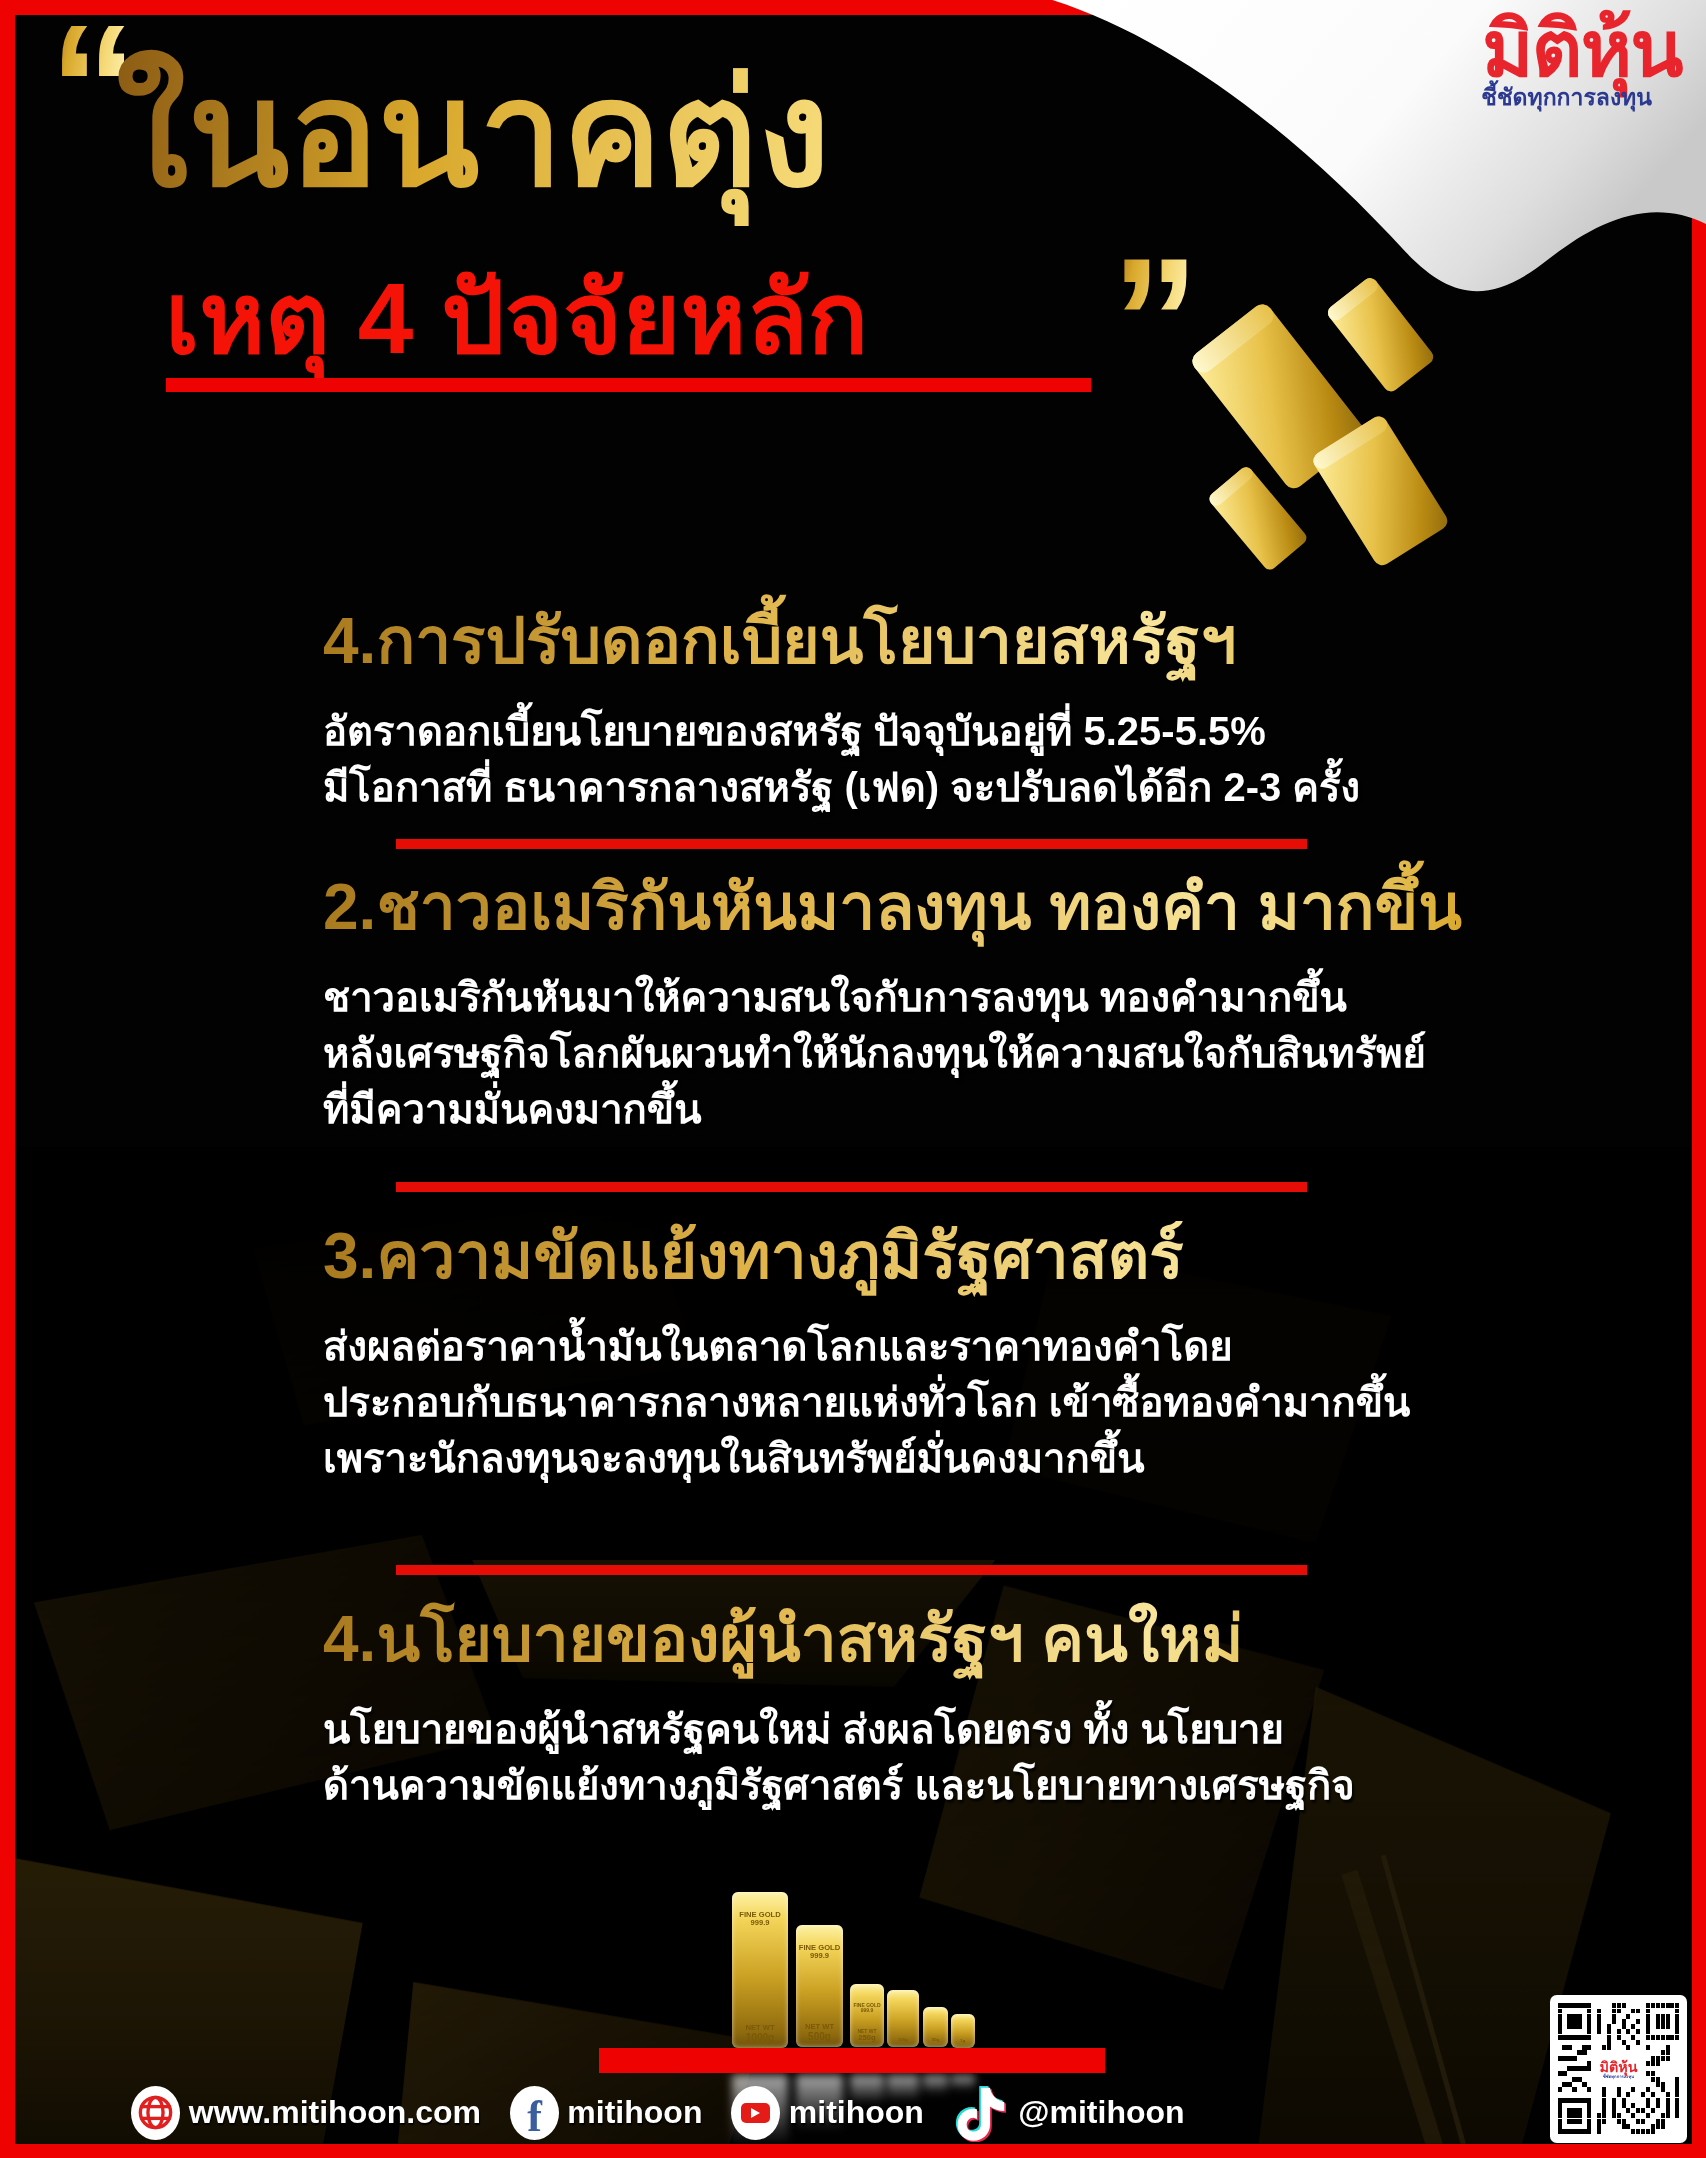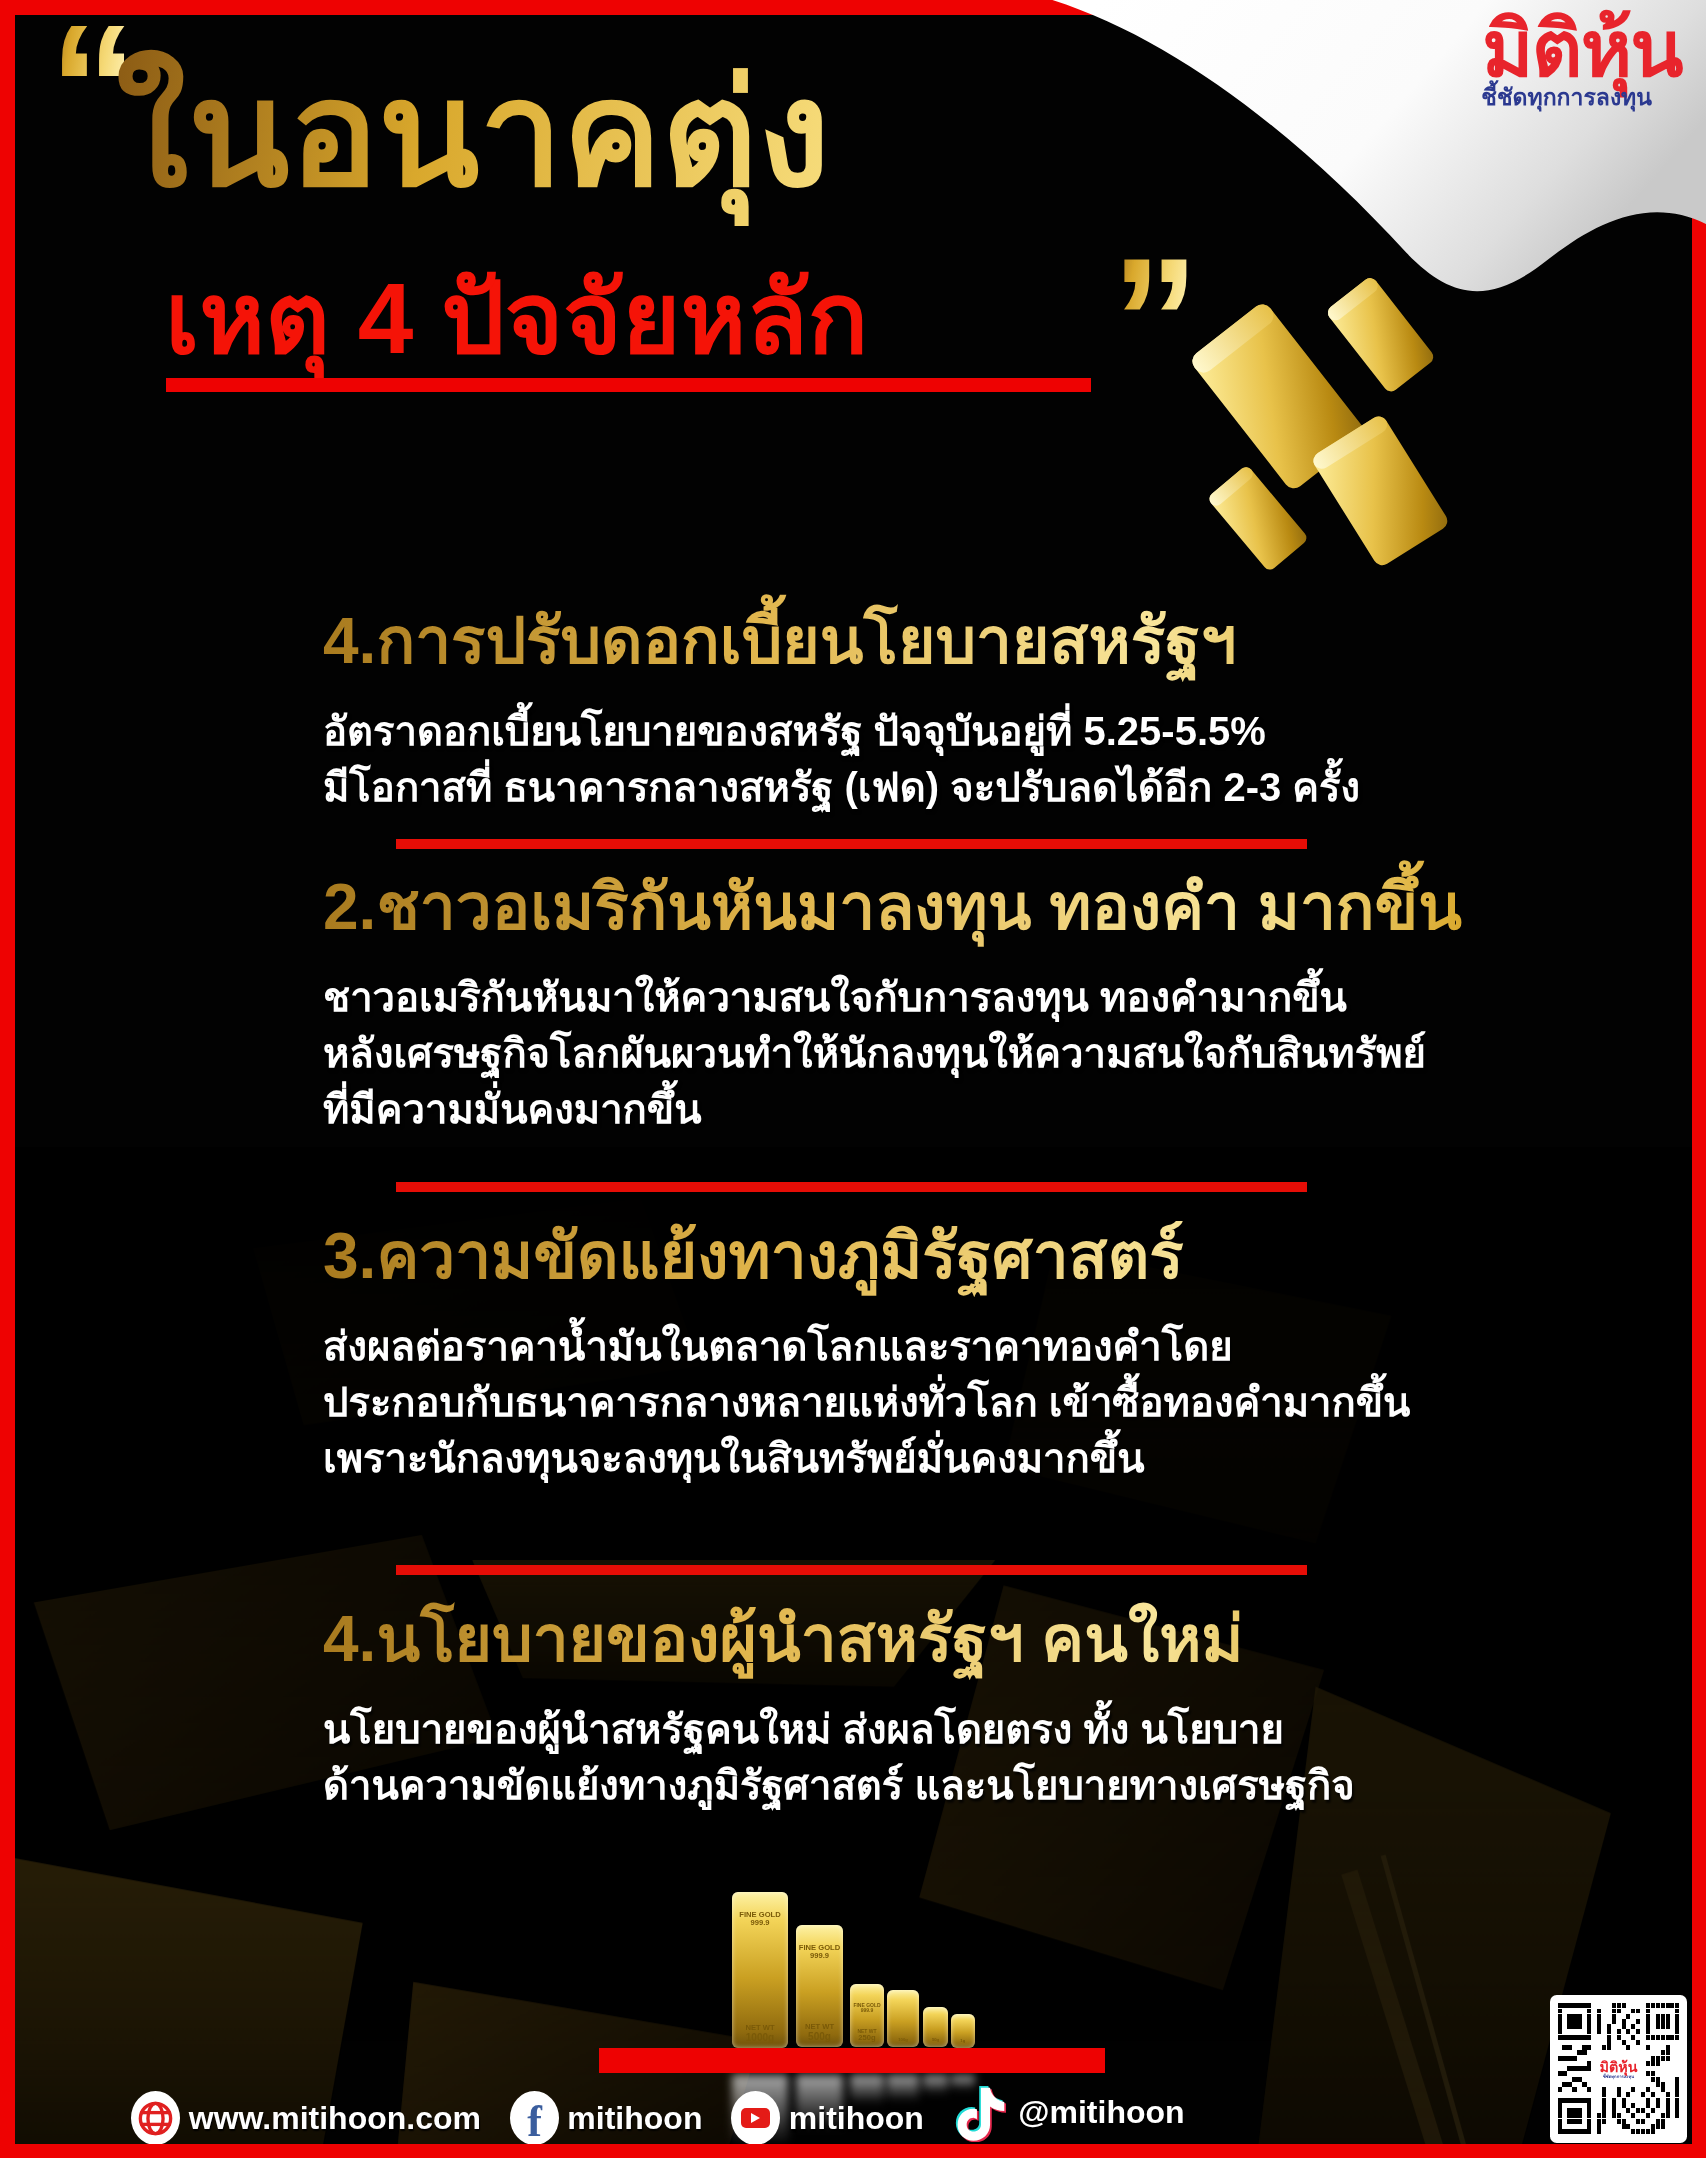--- a/index.html
+++ b/index.html
@@ -38,21 +38,21 @@
   .gbar{position:absolute;background:linear-gradient(180deg,#fdf2a6 0%,#f3d458 18%,#caa022 55%,#8f6a0e 90%,#6e520b 100%);
         border-radius:5.9px;box-shadow:inset 0 0 5px rgba(255,255,255,.55);display:flex;flex-direction:column;
         align-items:center;justify-content:space-between;overflow:hidden;}
   .gbar .stamp{color:#7a5a08;font-weight:700;text-align:center;line-height:1.05;margin-top:19px;}
   .gbar .net{color:#7a5a08;font-weight:700;text-align:center;line-height:1.1;margin-bottom:4.2px;}
   .grefl{position:absolute;background:linear-gradient(180deg,rgba(255,255,255,.65),rgba(255,255,255,0));
          filter:blur(4.2px);z-index:24;}
   #chart-baseline{position:absolute;left:599px;top:2048px;width:506px;height:25px;background:#ee0202;z-index:26;}
   
   #footer{position:absolute;left:0;top:2080px;width:1316px;display:flex;justify-content:center;
-          align-items:flex-end;gap:29px;z-index:30;}
+          align-items:center;gap:29px;z-index:30;}
   .soc{display:flex;align-items:center;gap:8.4px;}
   .soc .circle{width:49px;height:54px;border-radius:50%;background:#fff;display:flex;align-items:center;justify-content:center;}
   .soc .lbl{color:#fff;font-weight:700;font-size:32px;text-shadow:0.8px 1.7px 1.7px #000;}
   .fb-f{color:#3b5e9e;font-weight:700;font-size:44px;line-height:44px;margin-top:8.4px;font-family:"Liberation Serif",serif;}
   .yt-box{width:29px;height:20px;background:#e41b17;border-radius:5px;display:flex;align-items:center;justify-content:center;}
   .yt-tri{width:0;height:0;border-left:9.3px solid #fff;border-top:5px solid transparent;border-bottom:5px solid transparent;}
   
   #qr{position:absolute;left:1550px;top:1995px;width:137px;height:148px;background:#fff;border-radius:6.7px;z-index:45;}
   #qr-grid{position:absolute;left:7.6px;top:8.4px;width:122px;height:132px;}
   .qc{position:absolute;background:#000;}

